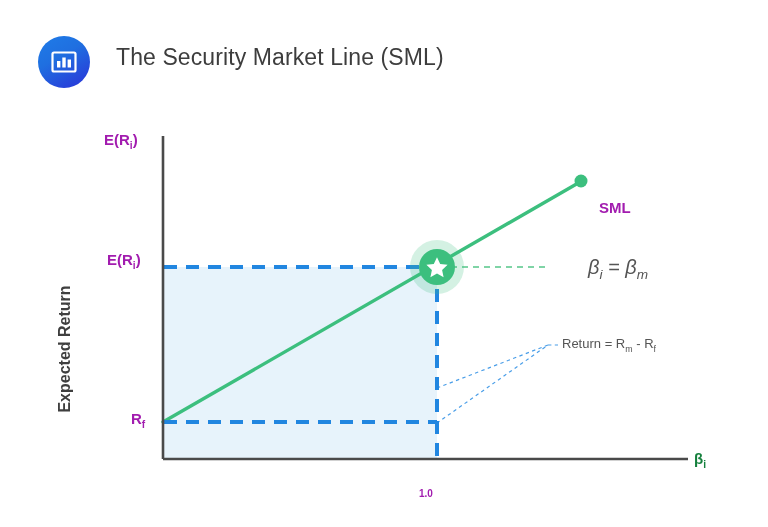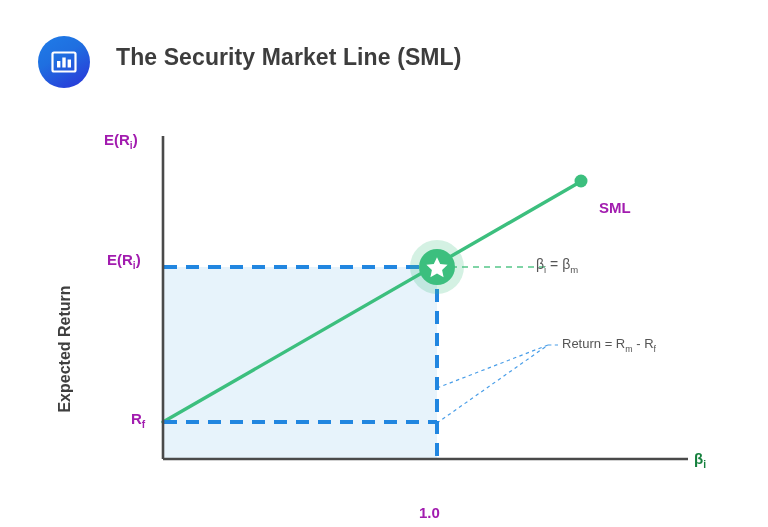--- a/index.html
+++ b/index.html
@@ -31,21 +31,21 @@
     background: linear-gradient(150deg, #1f7ce8 0%, #1f6fe0 40%, #2a32d8 100%);
     display: flex;
     align-items: center;
     justify-content: center;
   }
   #brand-logo svg { display:block; }
   #page-title {
     position: absolute;
     left: 116px; top: 44px;
     font-size: 23px;
-    font-weight: bold;
+    font-weight: normal;
     letter-spacing: .1px;
     color: #3d3d3d;
     white-space: nowrap;
   }
 
   
   #chart-area {
     position: absolute;
     left: 0; top: 118px;
     width: 768px;
@@ -63,23 +63,23 @@
     color: #a21caf;
     white-space: nowrap;
   }
   .lbl-bold { font-weight: bold; }
   .lbl sub { font-size: .68em; }
 
   #axis-label-y-top   { left: 104px; top: 13px;  font-size: 15px; }
   #axis-label-eri     { left: 107px; top: 133px; font-size: 15px; }
   #axis-label-rf      { left: 131px; top: 292px; font-size: 15px; }
   #axis-label-x       { left: 694px; top: 332px; font-size: 15px; font-weight: bold; color:#15803d;text-align:right; }
-  #tick-label-one     { left: 419px; top: 370px; font-size: 15px; margin-top: 16px; }
+  #tick-label-one     { left: 419px; top: 370px; font-size: 10px; }
   #sml-label          { left: 599px; top: 45px;  font-size: 15px; margin-top: 36px; }
-  #beta-eq-label      { left: 536px; top: 138px; font-size: 14px; font-weight: normal; color: #555; }
+  #beta-eq-label      { left: 588px; top: 138px; font-size: 20px; font-weight: normal; color: #555; font-style: italic; }
   #slope-label        { left: 562px; top: 218px; font-size: 13px; font-weight: normal; color: #555; }
 
   #axis-title-y {
     position: absolute;
     left: -30px;
     top: 222px;
     width: 190px;
     text-align: center;
     font-size: 16px;
     font-weight: bold;

